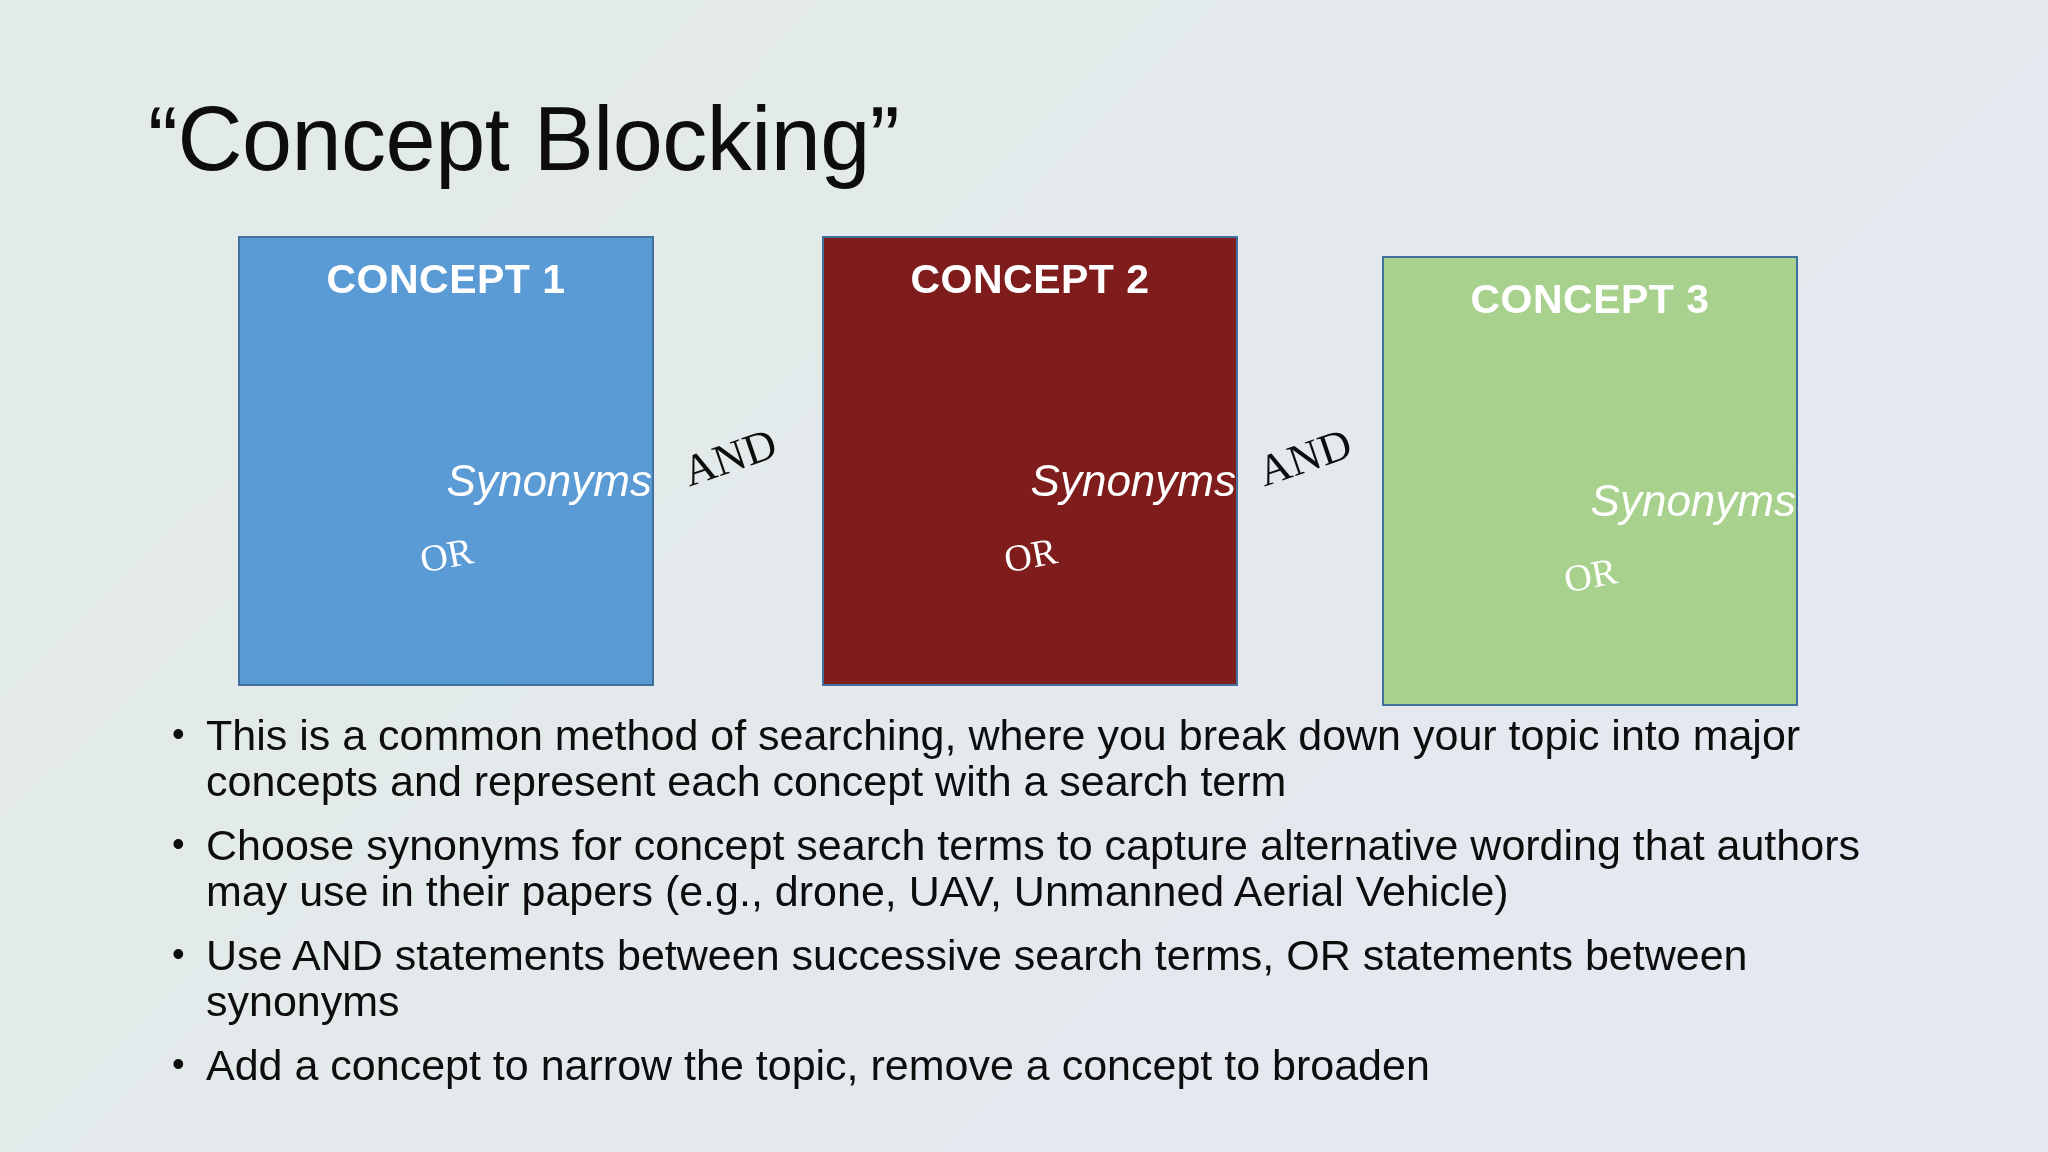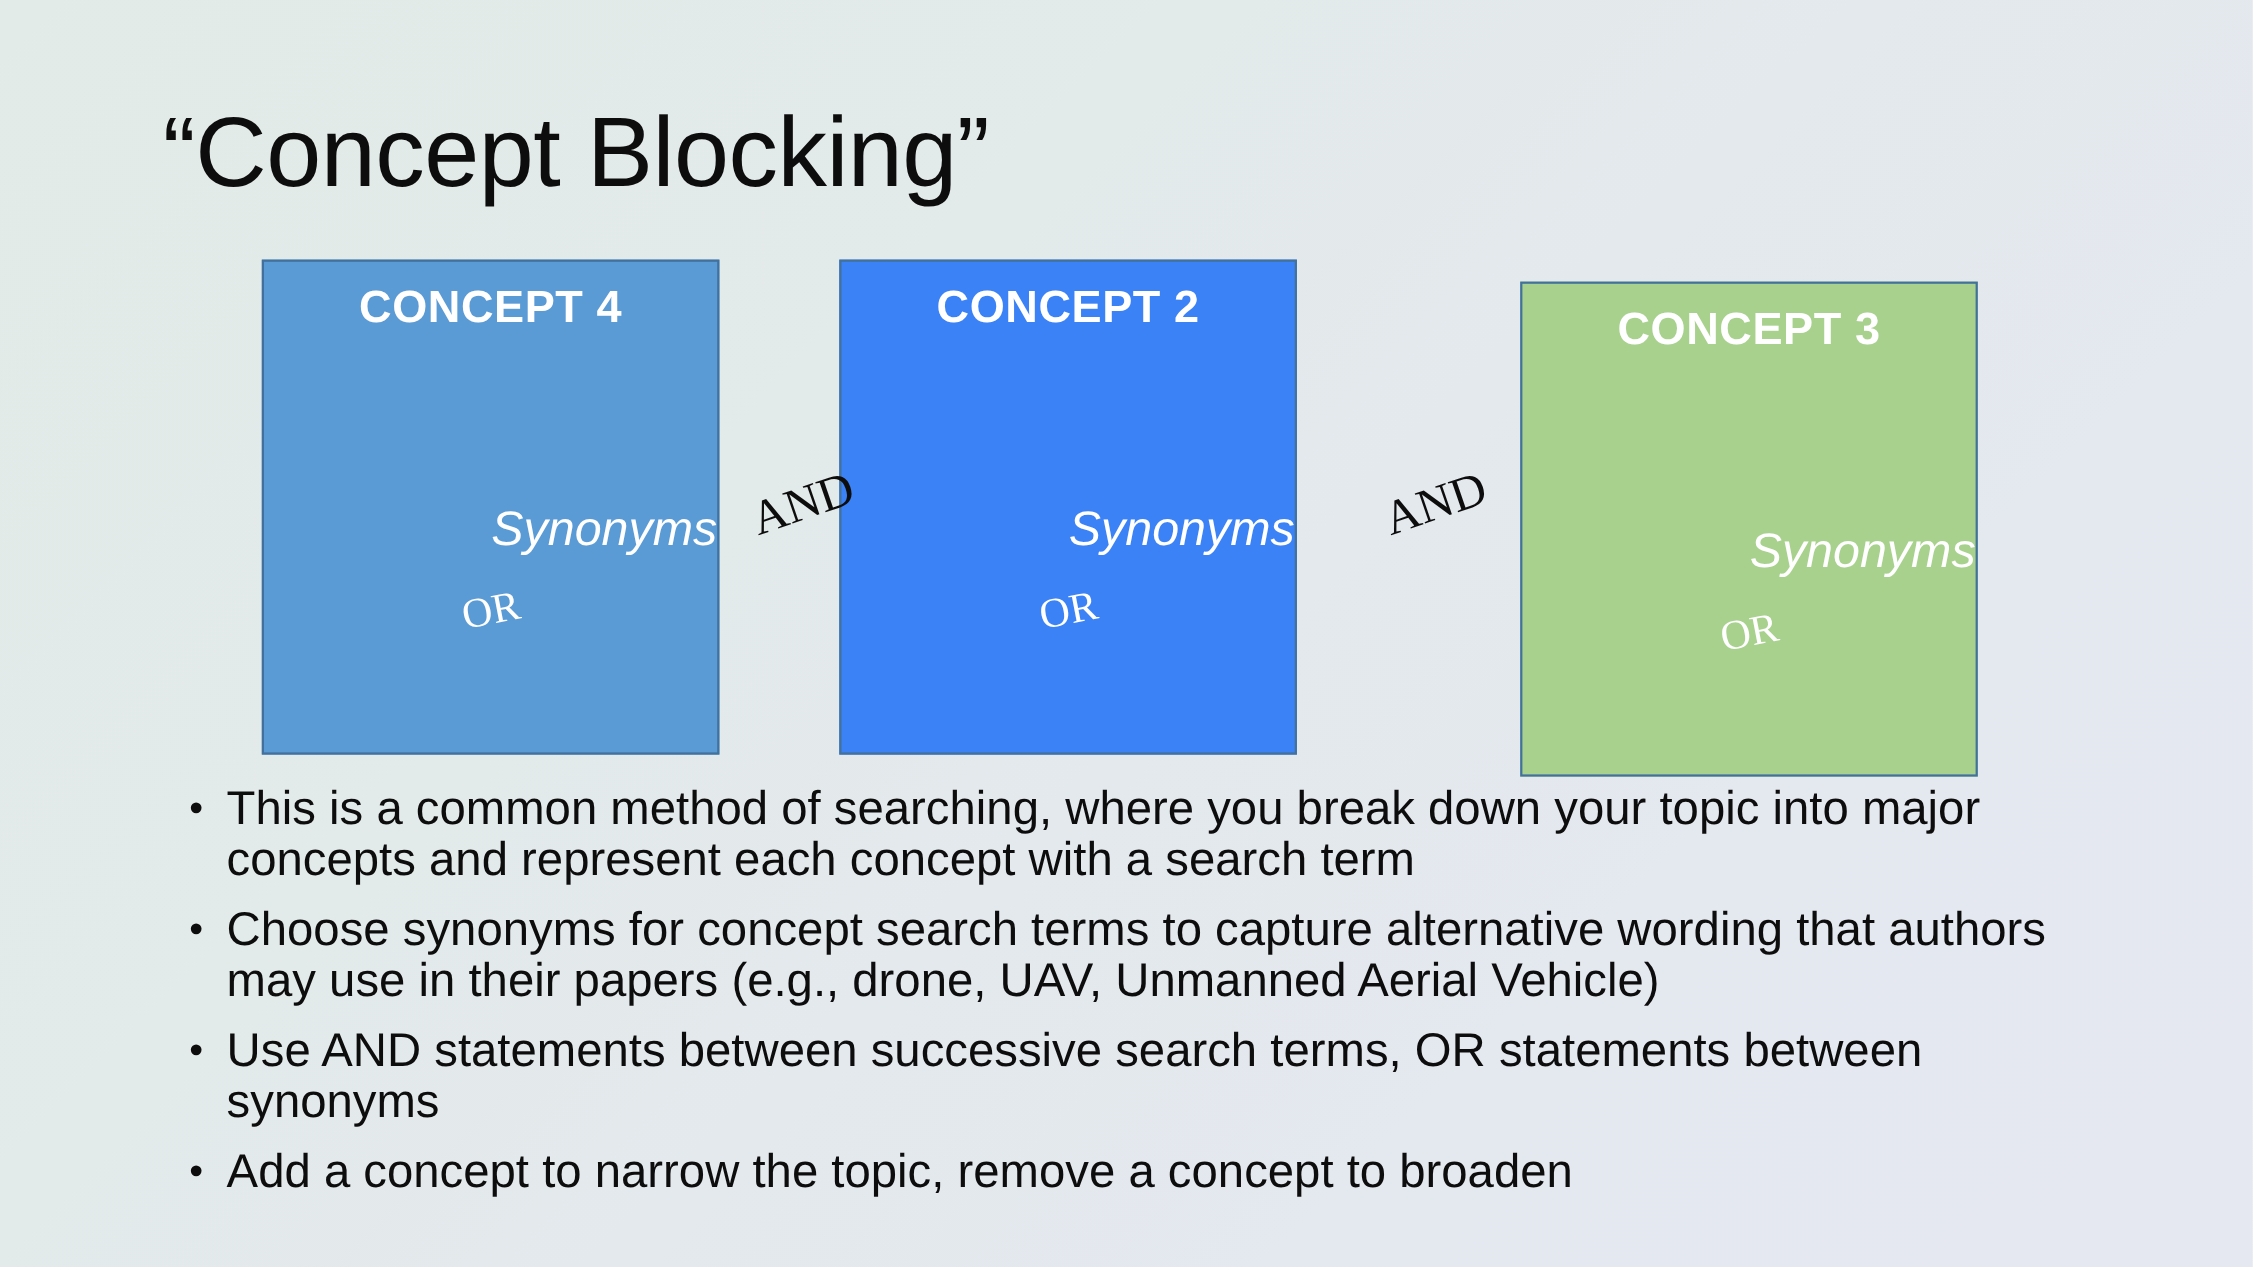--- a/index.html
+++ b/index.html
@@ -42,21 +42,21 @@
     top: 236px;
     width: 416px;
     height: 450px;
     box-sizing: border-box;
     border: 2px solid #41719c;
     display: flex;
     flex-direction: column;
     align-items: center;
   }
   #box-1 { left: 238px;  background: #5b9bd5; }
-  #box-2 { left: 763px;  background: #3b82f6; }
+  #box-2 { left: 822px;  background: #7f1d1d; }
   #box-3 { left: 1382px; background: #a9d18e; margin-top: 20px; }
 
   .concept-heading {
     margin-top: 18px;
     font-family: "Liberation Sans", sans-serif;
     font-size: 41px;
     font-weight: bold;
     color: #ffffff;
     letter-spacing: 0.5px;
     white-space: nowrap;
@@ -141,21 +141,21 @@
   #bullet-4 .text { max-width: 1760px; }
 </style>
 </head>
 <body>
 
 <div class="slide">
 
   <div class="slide-title">“Concept Blocking”</div>
 
   <div class="concept-box" id="box-1">
-    <div class="concept-heading">CONCEPT 4</div>
+    <div class="concept-heading">CONCEPT 1</div>
     <div class="concept-synonyms">Synonyms</div>
     <div class="concept-or"><span>OR</span></div>
   </div>
 
   <div class="concept-box" id="box-2">
     <div class="concept-heading">CONCEPT 2</div>
     <div class="concept-synonyms">Synonyms</div>
     <div class="concept-or"><span>OR</span></div>
   </div>
 

